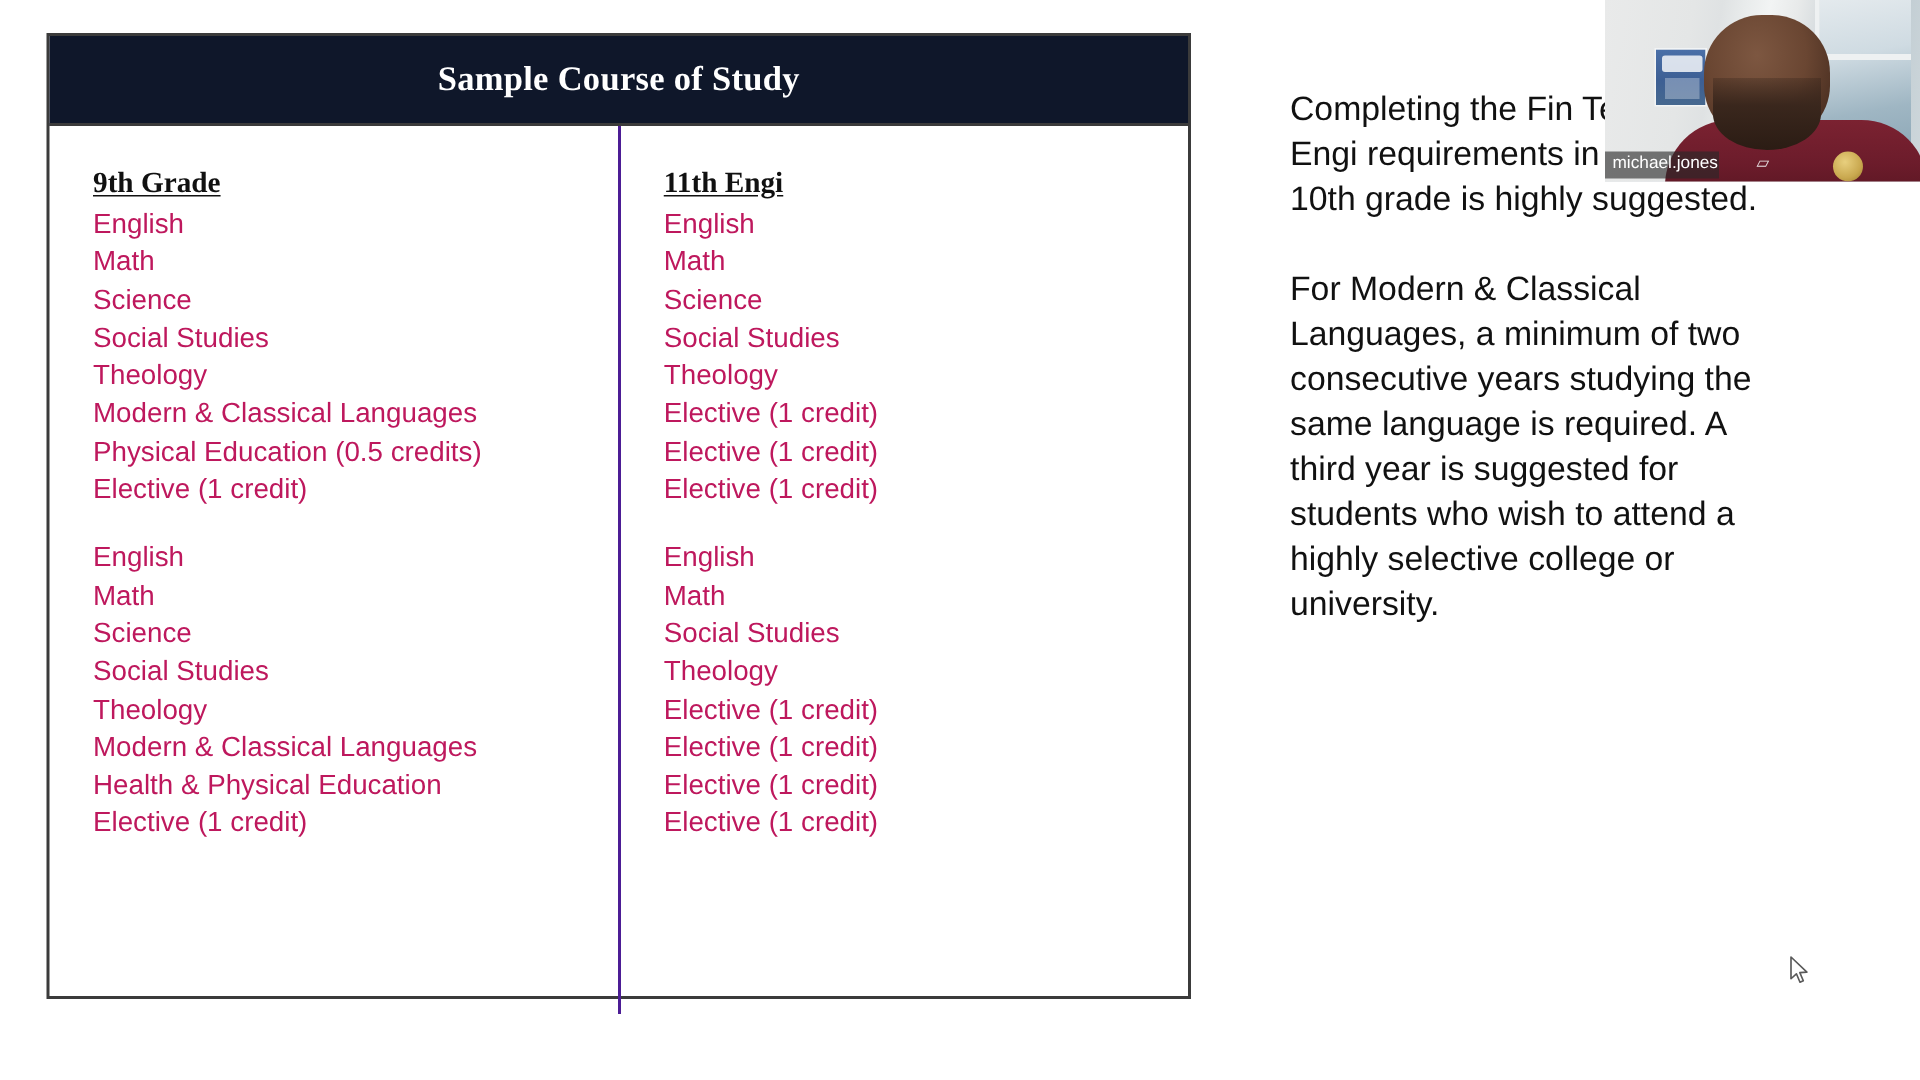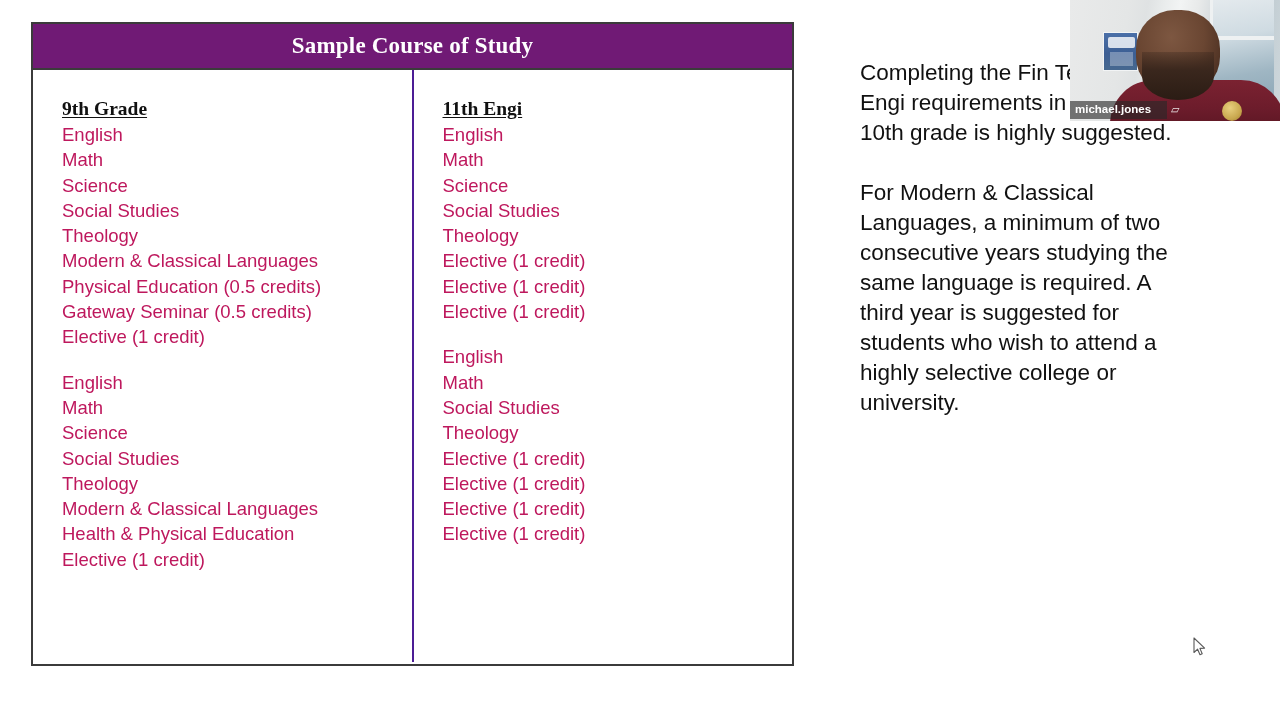--- a/index.html
+++ b/index.html
@@ -30,22 +30,22 @@
     position: absolute;
     left: 31px;
     top: 22px;
     width: 763px;
     height: 644px;
     border: 2px solid #3b3b3b;
     background: #ffffff;
   }
 
   #table-header {
-    height: 46px;
-    background: #701a75;
+    height: 60px;
+    background: #0f172a;
     border-bottom: 2px solid #3b3b3b;
     display: flex;
     align-items: center;
     justify-content: center;
   }
   #table-header .title {
     color: #ffffff;
     font-family: "Liberation Serif", serif;
     font-weight: bold;
     font-size: 23px;
@@ -186,22 +186,22 @@
     line-height: 10px;
     font-family: "Liberation Sans", sans-serif;
   }
   #cam-name {
     position: absolute;
     left: 0px; bottom: 2px;
     background: rgba(40,40,40,0.62);
     color: #ffffff;
     font-family: "Liberation Sans", sans-serif;
     font-size: 11.5px;
-    font-weight: bold;
-    padding: 2px 16px 3px 5px;
+    font-weight: normal;
+    padding: 2px 1px 3px 5px;
     line-height: 13px;
     white-space: nowrap;
   }
 
   
   #cursor {
     position: absolute;
     left: 1193px;
     top: 637px;
     width: 14px; height: 20px;
@@ -225,21 +225,20 @@
         <div class="col left">
             <div class="grade-block">
               <div class="grade-title">9th Grade</div>
               <div class="course-item">English</div>
               <div class="course-item">Math</div>
               <div class="course-item">Science</div>
               <div class="course-item">Social Studies</div>
               <div class="course-item">Theology</div>
               <div class="course-item">Modern &amp; Classical Languages</div>
               <div class="course-item">Physical Education (0.5 credits)</div>
-              <div class="course-item">Gateway Seminar (0.5 credits)</div>
               <div class="course-item">Elective (1 credit)</div>
             </div>
             <div class="grade-block">
               <div class="course-item">English</div>
               <div class="course-item">Math</div>
               <div class="course-item">Science</div>
               <div class="course-item">Social Studies</div>
               <div class="course-item">Theology</div>
               <div class="course-item">Modern &amp; Classical Languages</div>
               <div class="course-item">Health &amp; Physical Education</div>

